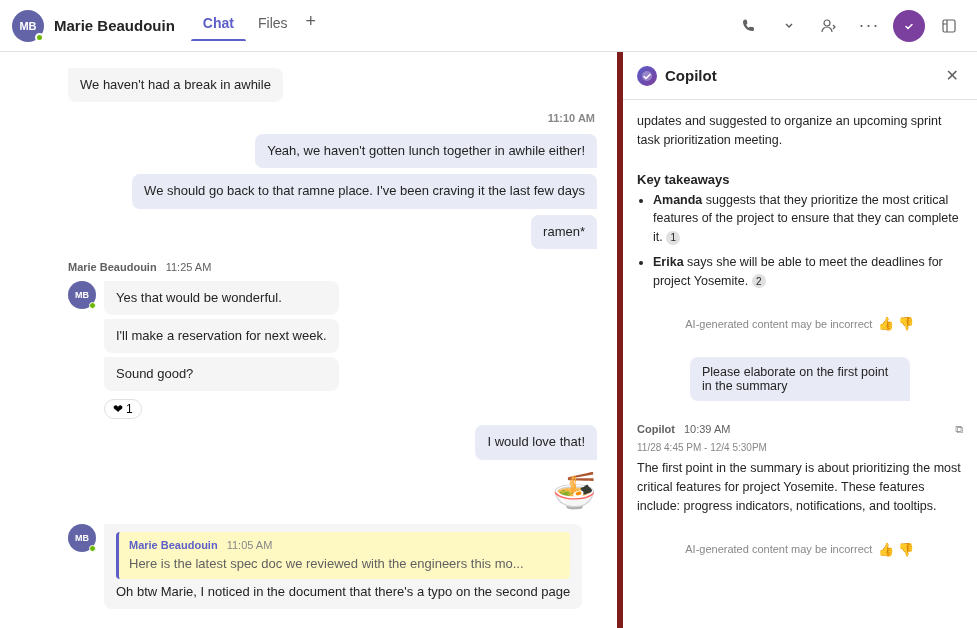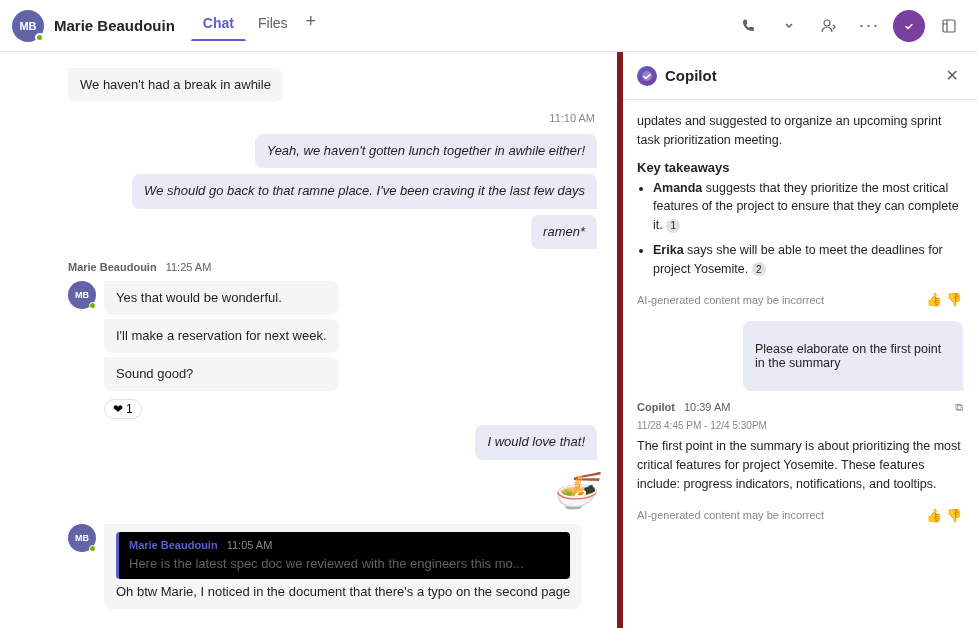--- a/index.html
+++ b/index.html
@@ -139,21 +139,20 @@
       gap: 6px;
     }
 
     
     .msg-row {
       display: flex;
       flex-direction: column;
     }
     .msg-row.right {
       align-items: flex-end;
-      font-style: italic;
     }
     .msg-row.left {
       align-items: flex-start;
     }
 
     .bubble {
       max-width: 480px;
       padding: 8px 12px;
       border-radius: 8px;
       font-size: 13px;
@@ -168,21 +167,21 @@
       background: #e8eaf6;
       color: #242424;
       border-radius: 8px 8px 0 8px;
     }
 
     .timestamp {
       font-size: 11px;
       color: #888;
       margin: 4px 2px;
     }
-    .timestamp.right { text-align: right; }
+    .timestamp.right { text-align: right; font-weight: bold; }
 
     .sender-info {
       font-size: 11px;
       color: #616161;
       margin-bottom: 2px;
     }
     .sender-info .name { font-weight: 600; }
 
     .msg-with-avatar {
       display: flex;
@@ -233,21 +232,21 @@
       cursor: pointer;
     }
 
     .ramen-emoji {
       font-size: 36px;
       margin-top: 4px;
     }
 
     
     .reply-preview {
-      background: #000000;
+      background: #fef9c3;
       border-left: 3px solid #5b5fc7;
       padding: 6px 10px;
       border-radius: 4px;
       margin-bottom: 4px;
     }
     .reply-preview .rp-sender {
       font-size: 11px;
       color: #5b5fc7;
       font-weight: 600;
       margin-bottom: 2px;
@@ -299,23 +298,24 @@
       font-size: 16px;
       padding: 2px 4px;
     }
 
     .copilot-body {
       flex: 1;
       overflow-y: auto;
       padding: 12px 14px;
       display: flex;
       flex-direction: column;
-      gap: 10px;
+      gap: 22px;
       font-size: 12.5px;
       color: #242424;
+      align-items: center;
     }
 
     .copilot-summary-text {
       font-size: 12.5px;
       line-height: 1.5;
       color: #242424;
     }
 
     .key-takeaways-title {
       font-weight: 700;
@@ -361,21 +361,21 @@
     }
     .ai-action-btn {
       cursor: pointer;
       color: #888;
       font-size: 13px;
     }
 
     .copilot-question-bubble {
       background: #e8eaf6;
       border-radius: 8px 8px 0 8px;
-      padding: 21px 12px;
+      padding: 8px 12px;
       font-size: 12.5px;
       color: #242424;
       align-self: flex-end;
       max-width: 220px;
     }
 
     .copilot-response-section {
       display: flex;
       flex-direction: column;
       gap: 6px;

